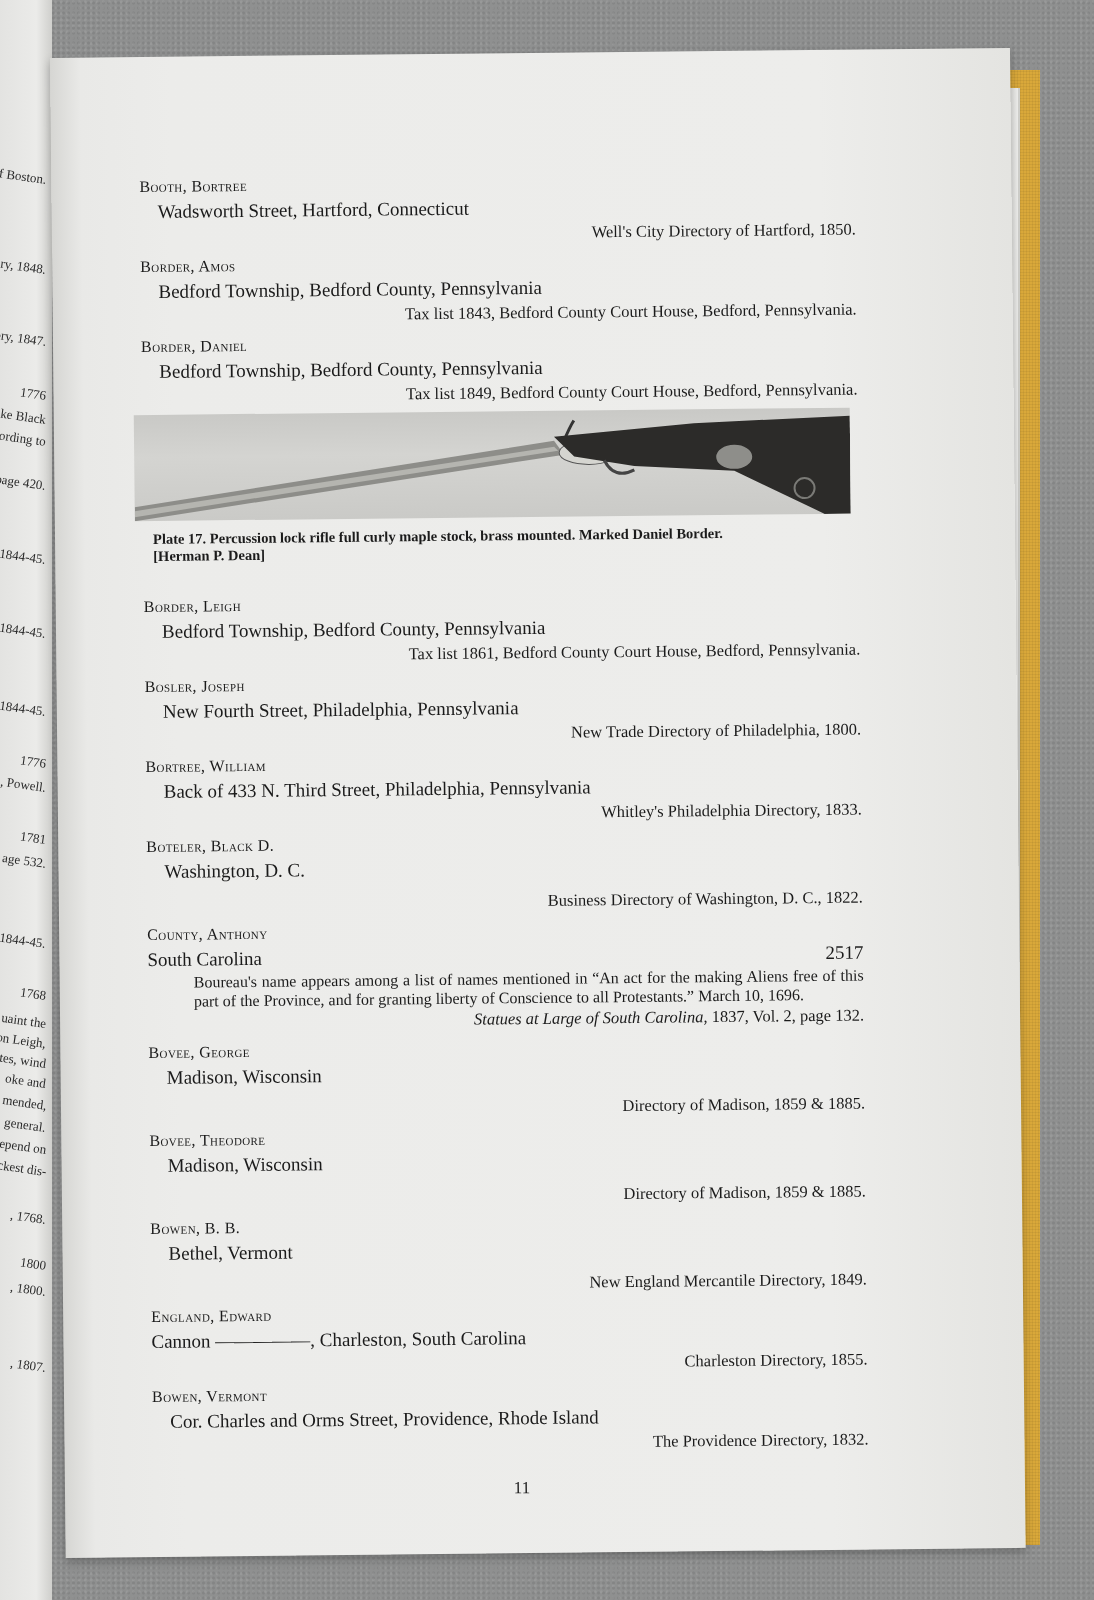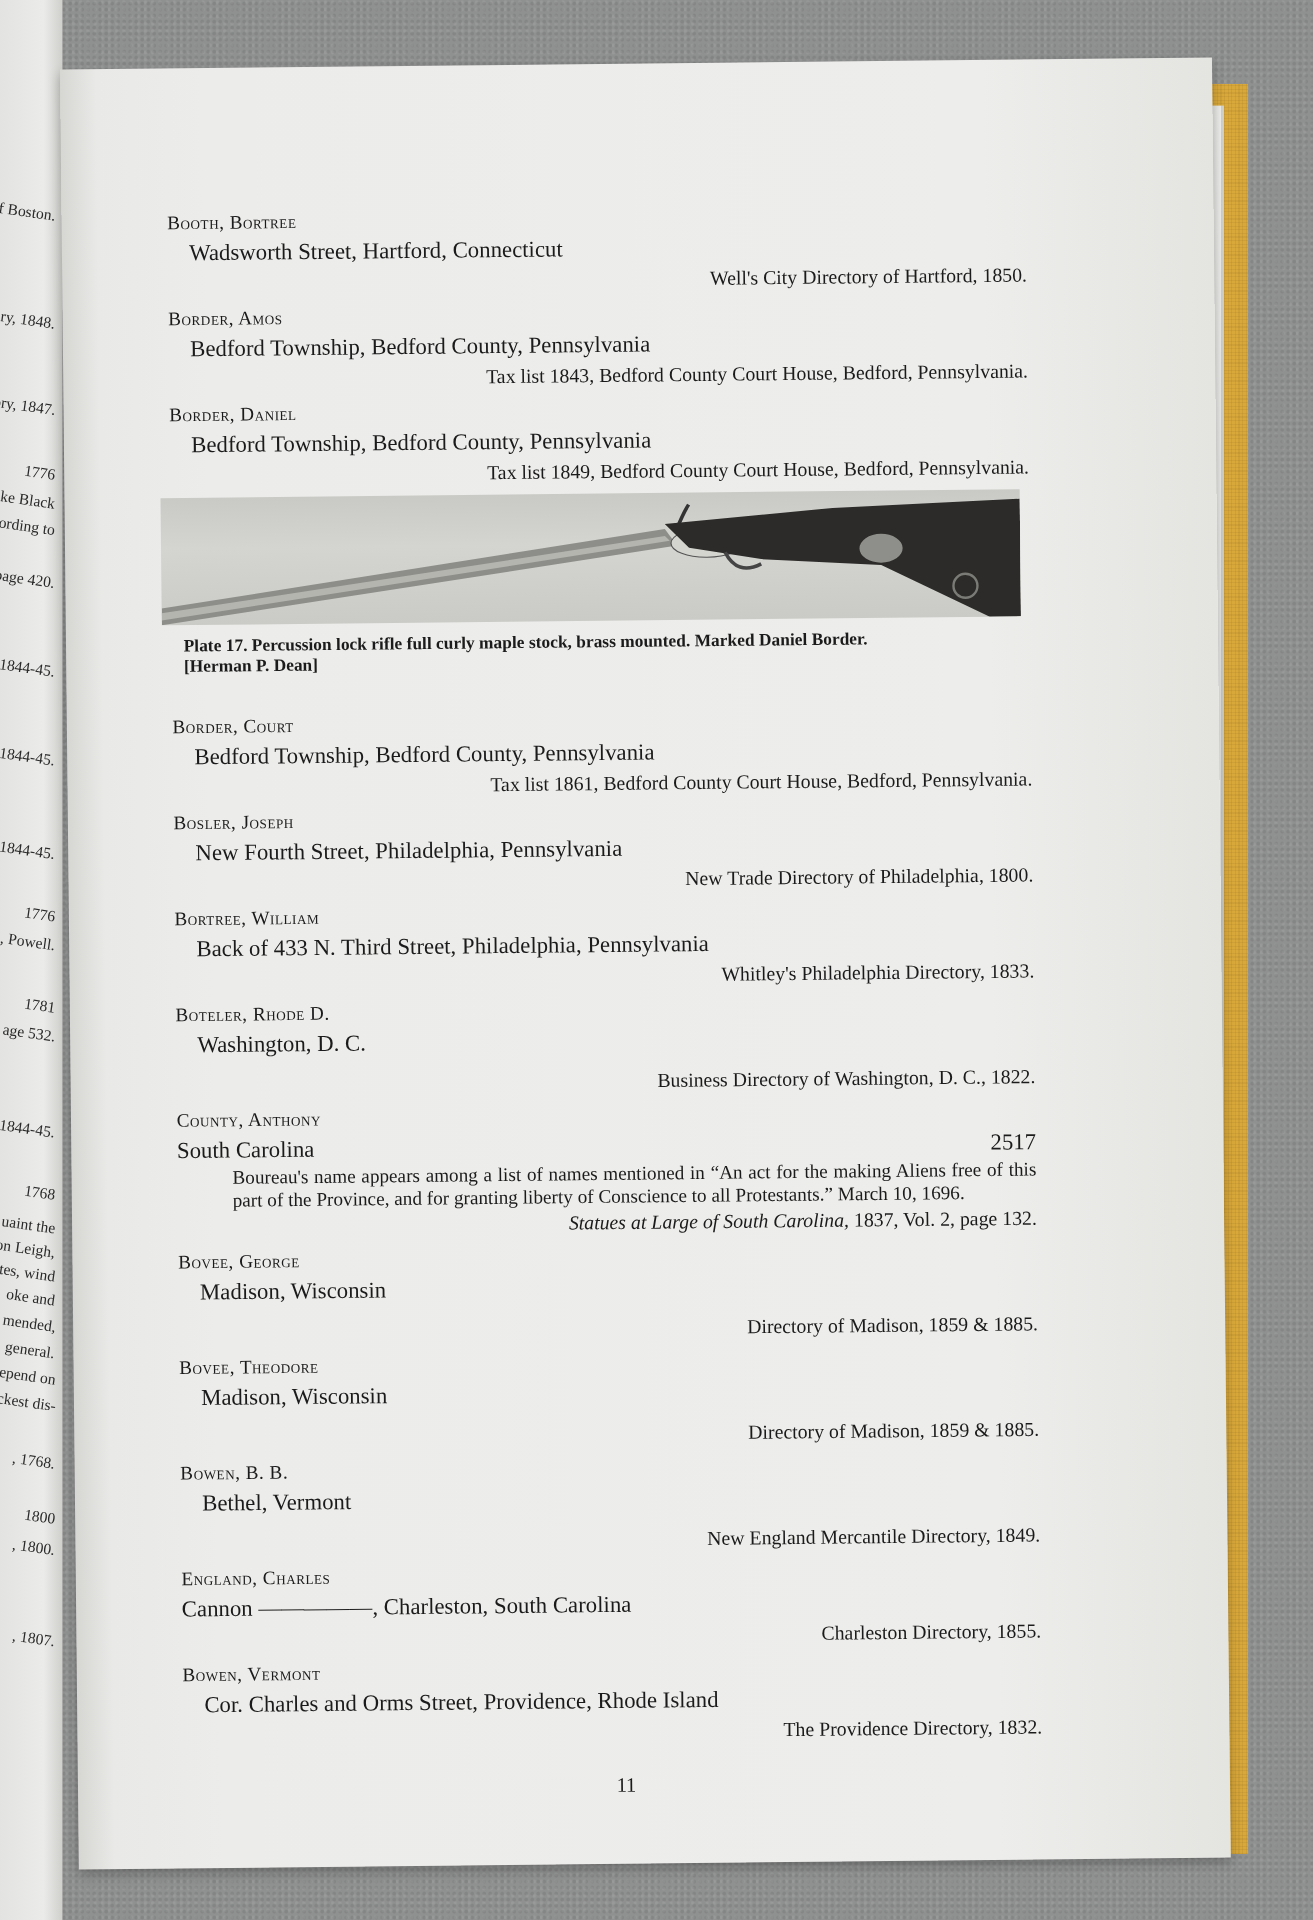--- a/index.html
+++ b/index.html
@@ -145,39 +145,39 @@
         <path d="M470 50 q10 20 30 10" stroke="#444" stroke-width="3" fill="none"></path>
       </svg>
     </div>
     <div class="caption">
       <div>Plate 17. Percussion lock rifle full curly maple stock, brass mounted. Marked Daniel Border.</div>
       <div>[Herman P. Dean]</div>
     </div>
     <div class="spacer-lg"></div>
 
     <div class="entry">
-      <div class="name"><span>Border</span>, <span>Court</span></div>
+      <div class="name"><span>Border</span>, <span>Leigh</span></div>
       <div class="addr">Bedford Township, Bedford County, Pennsylvania</div>
       <div class="src">Tax list 1861, Bedford County Court House, Bedford, Pennsylvania.</div>
     </div>
 
     <div class="entry">
       <div class="name"><span>Bosler</span>, <span>Joseph</span></div>
       <div class="addr">New Fourth Street, Philadelphia, Pennsylvania</div>
       <div class="src">New Trade Directory of Philadelphia, 1800.</div>
     </div>
 
     <div class="entry">
       <div class="name"><span>Bortree</span>, <span>William</span></div>
       <div class="addr">Back of 433 N. Third Street, Philadelphia, Pennsylvania</div>
       <div class="src">Whitley's Philadelphia Directory, 1833.</div>
     </div>
 
     <div class="entry">
-      <div class="name"><span>Boteler</span>, <span>Rhode D.</span></div>
+      <div class="name"><span>Boteler</span>, <span>Black D.</span></div>
       <div class="addr">Washington, D. C.</div>
       <div class="src tall">Business Directory of Washington, D. C., 1822.</div>
     </div>
 
     <div class="entry">
       <div class="name"><span>County</span>, <span>Anthony</span></div>
       <div class="addr flush row-with-date">
         <span>South Carolina</span>
         <span>2517</span>
       </div>
@@ -197,21 +197,21 @@
       <div class="src tall">Directory of Madison, 1859 &amp; 1885.</div>
     </div>
 
     <div class="entry">
       <div class="name"><span>Bowen</span>, <span>B. B.</span></div>
       <div class="addr">Bethel, Vermont</div>
       <div class="src tall">New England Mercantile Directory, 1849.</div>
     </div>
 
     <div class="entry">
-      <div class="name"><span>England</span>, <span>Charles</span></div>
+      <div class="name"><span>England</span>, <span>Edward</span></div>
       <div class="addr flush">Cannon —————, Charleston, South Carolina</div>
       <div class="src">Charleston Directory, 1855.</div>
     </div>
 
     <div class="entry">
       <div class="name"><span>Bowen</span>, <span>Vermont</span></div>
       <div class="addr">Cor. Charles and Orms Street, Providence, Rhode Island</div>
       <div class="src">The Providence Directory, 1832.</div>
     </div>
 

